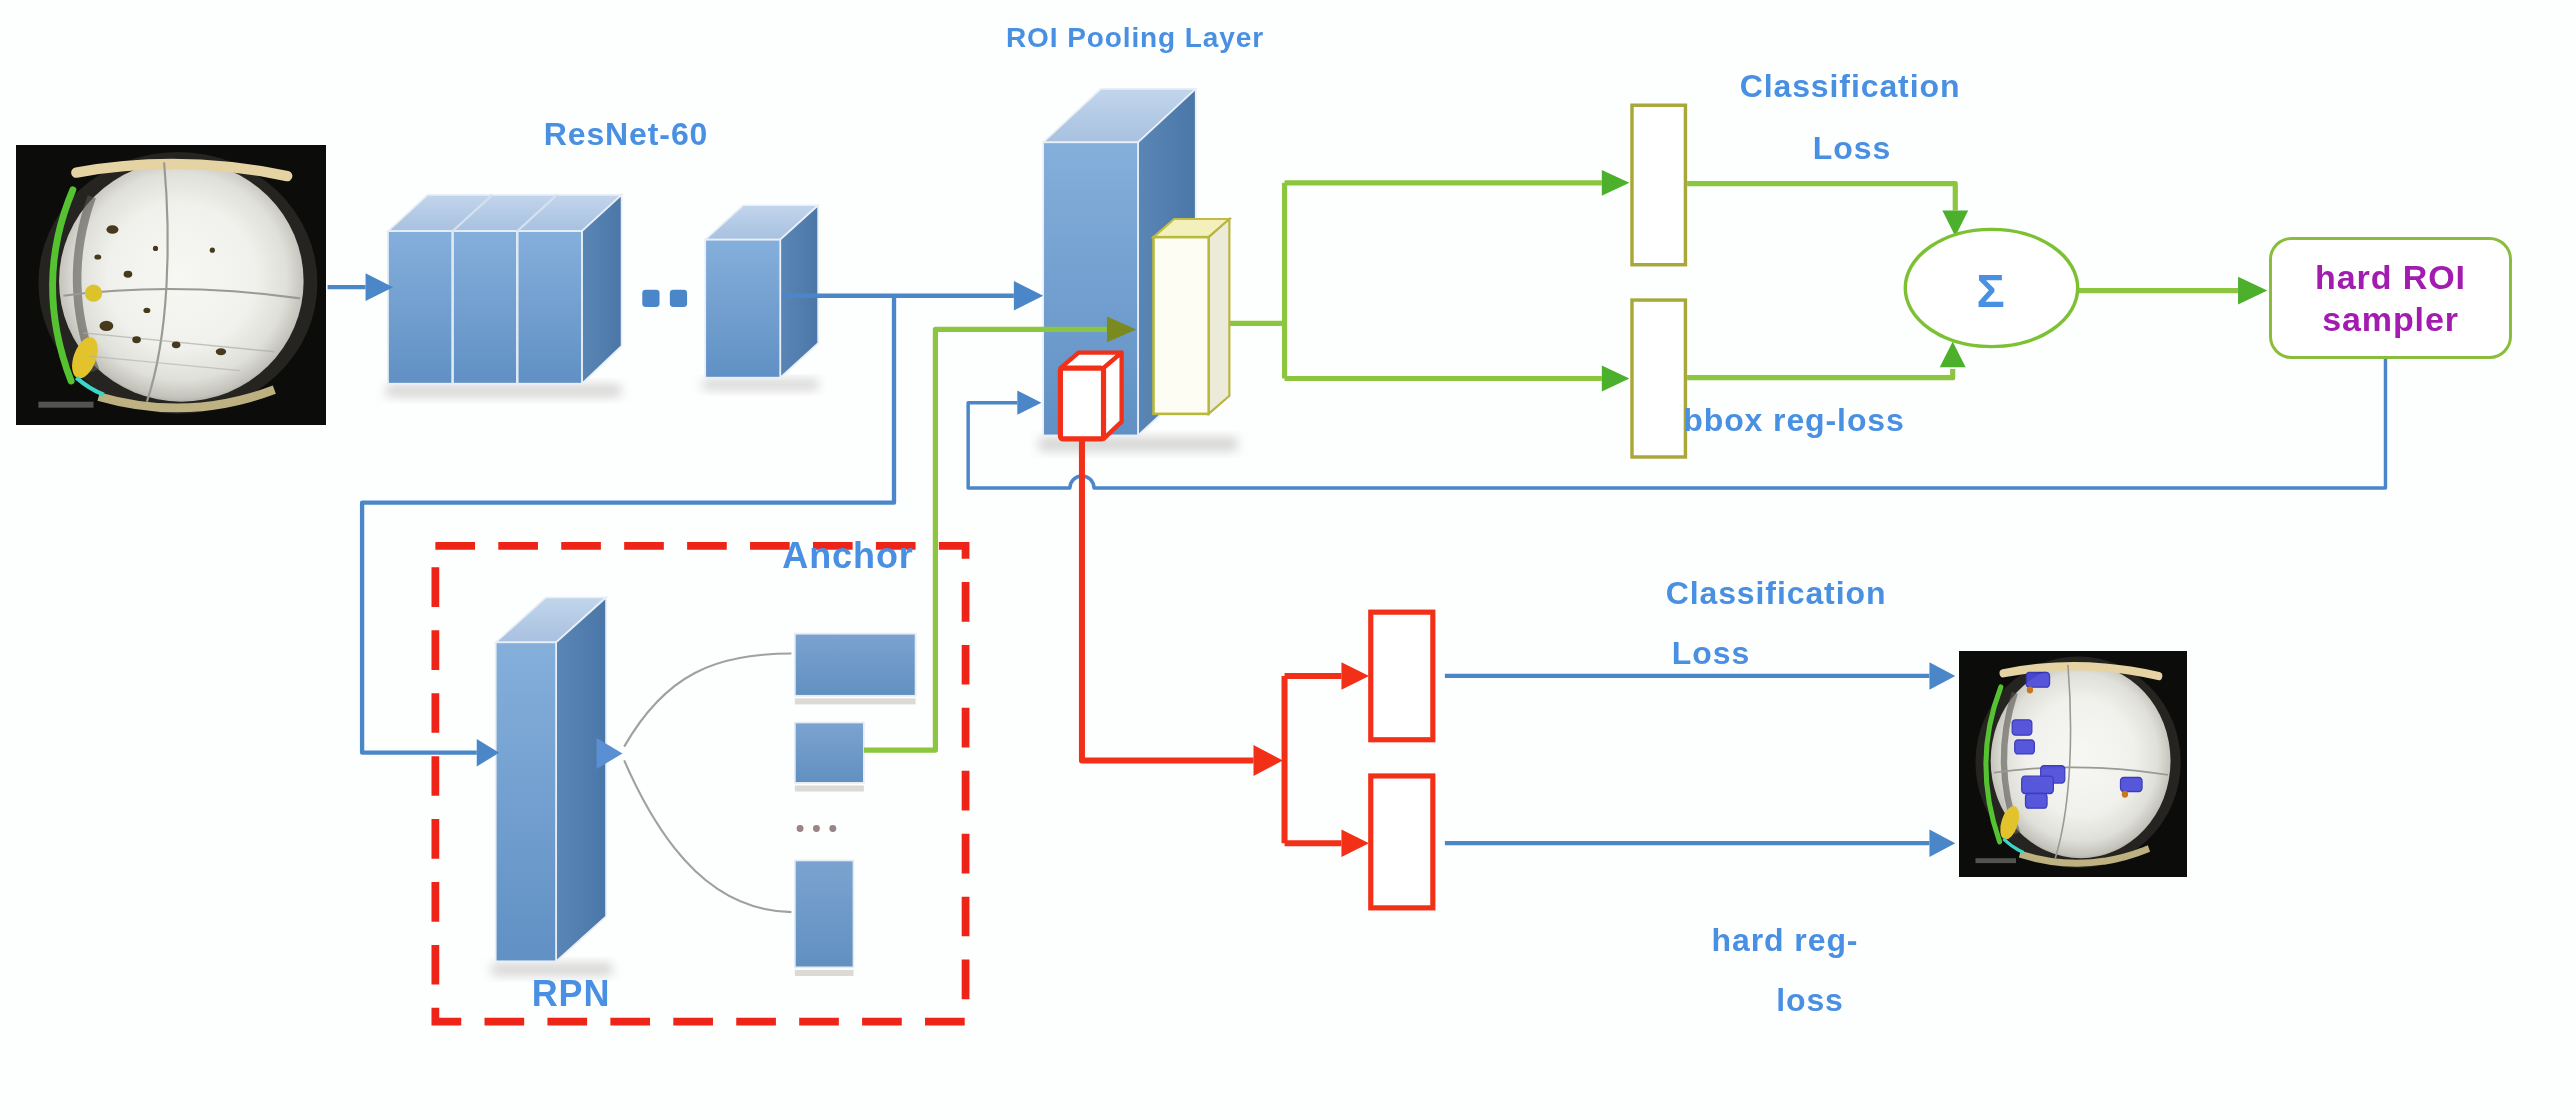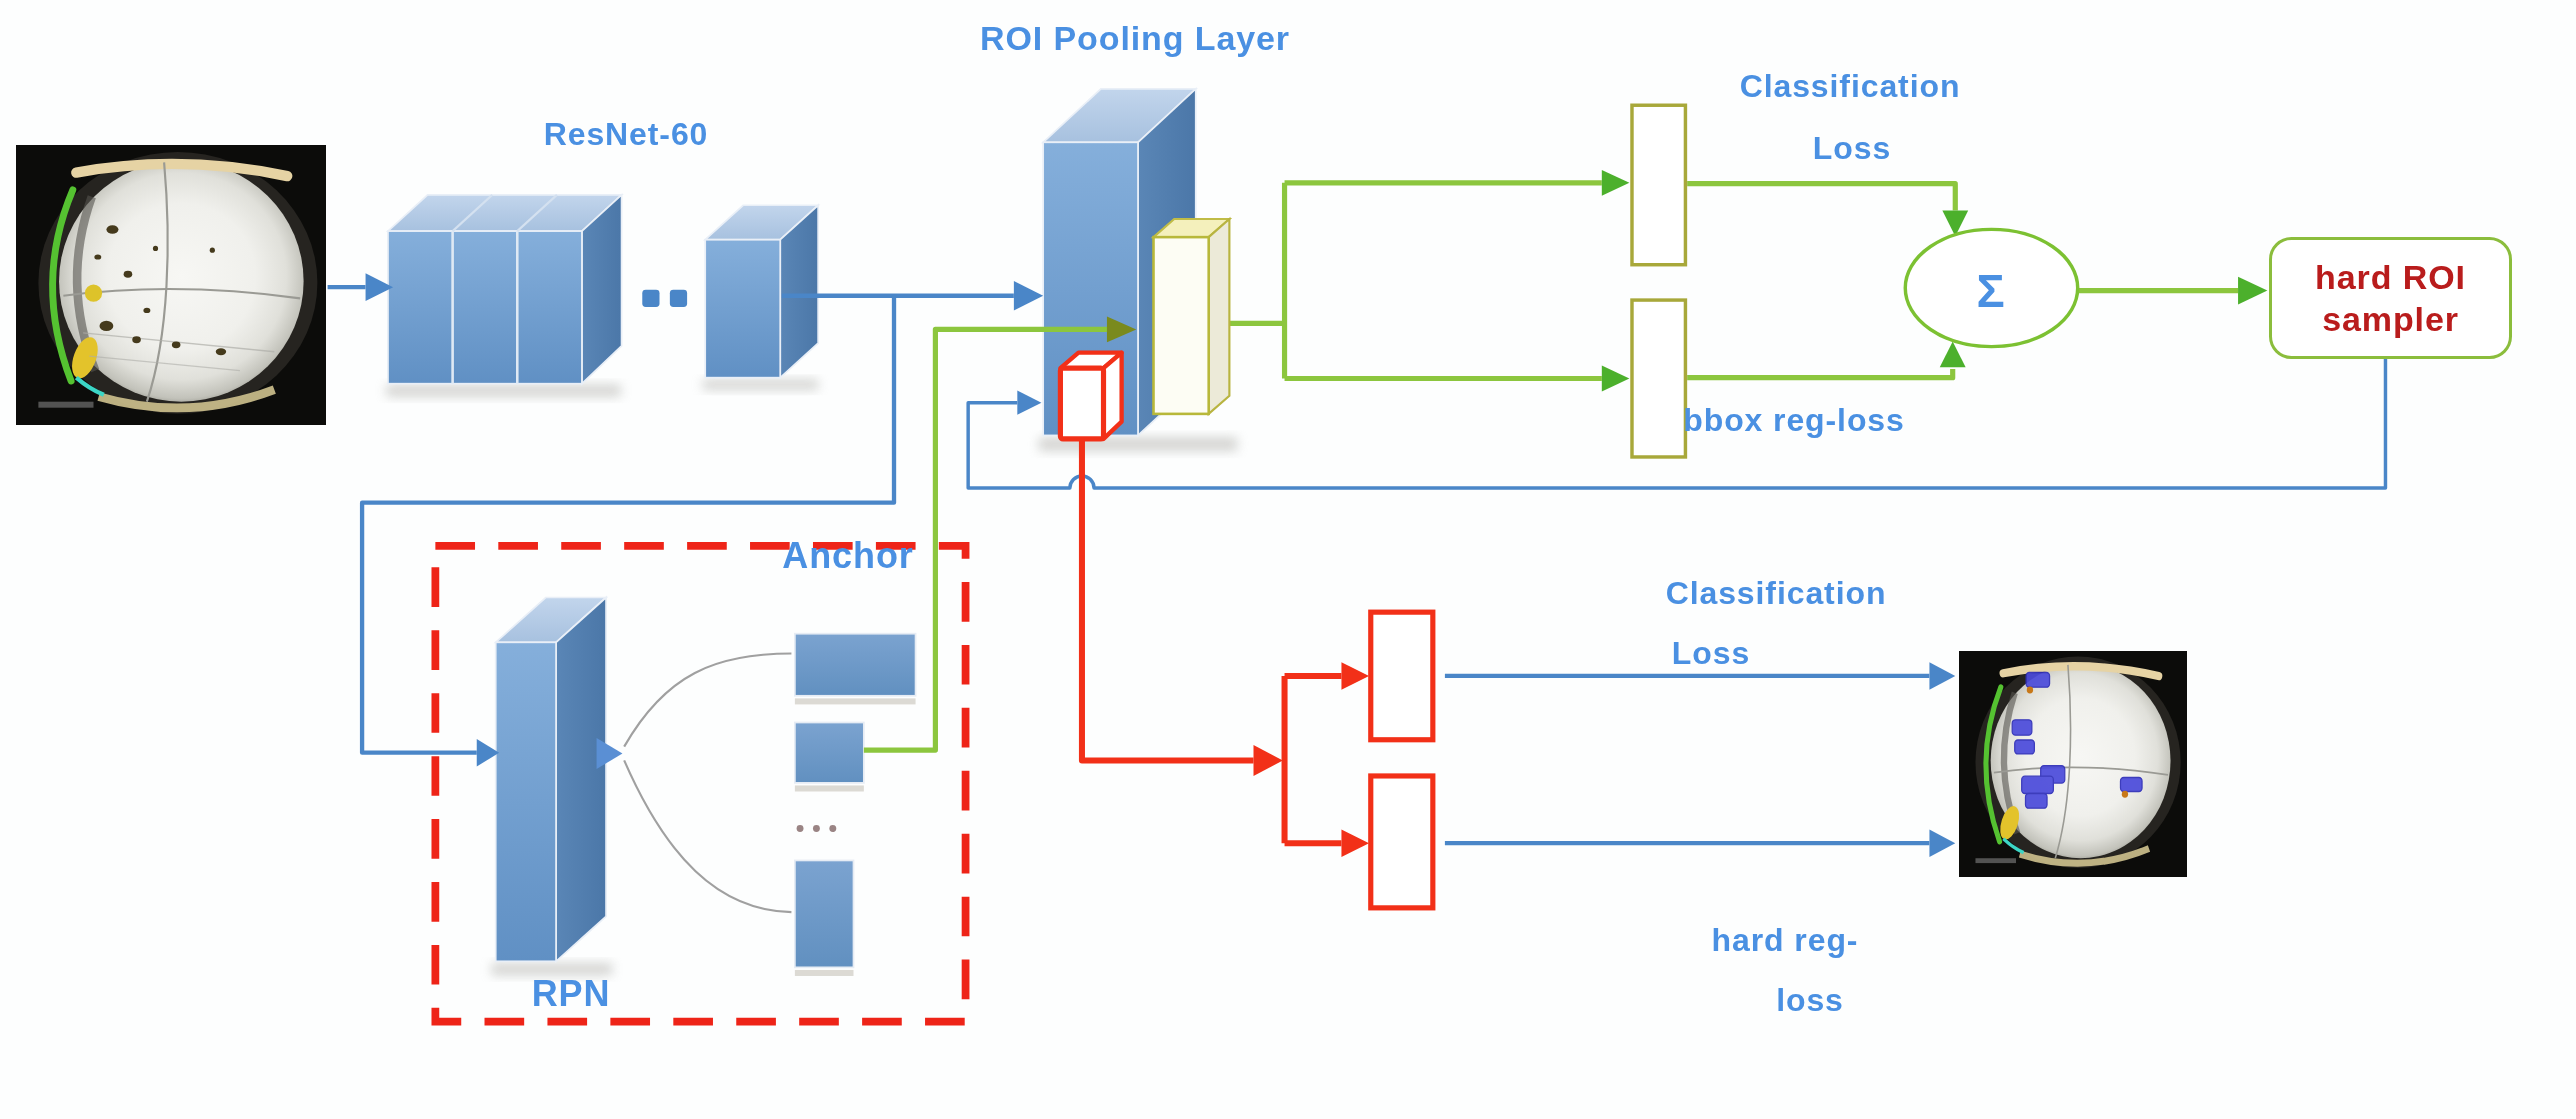--- a/index.html
+++ b/index.html
@@ -1,25 +1,25 @@
 <!DOCTYPE html>
 <html style="font-size:14px"><head>
 <meta charset="utf-8">
 <style>
   html,body{margin:0;padding:0;background:#ffffff;}
   body{width:2576px;height:1120px;overflow:hidden;font-family:"Liberation Sans",sans-serif;}
   .canvas{position:relative;width:2576px;height:1120px;background:#fdfefe;}
   svg.layer{position:absolute;left:0;top:0;}
   .lbl{position:absolute;transform:translate(-50%,-50%);color:#4a90e2;font-weight:700;
        white-space:nowrap;letter-spacing:0.9px;text-align:center;}
-  .s54{font-size:47px}.s48{font-size:34px}.s44{font-size:32px}.s42{font-size:36px}
+  .s54{font-size:47px}.s48{font-size:28px}.s44{font-size:32px}.s42{font-size:36px}
   .photo{position:absolute;background:#000;}
   .sampler{position:absolute;left:2269px;top:237px;width:237px;height:116px;border:3.4px solid #8bbd3c;
        border-radius:22.4px;background:#fff;display:flex;flex-direction:column;align-items:center;
-       justify-content:center;color:#b91c1c;font-weight:700;font-size:34px;line-height:1.25;letter-spacing:0.9px;}
+       justify-content:center;color:#a21caf;font-weight:700;font-size:34px;line-height:1.25;letter-spacing:0.9px;}
 </style>
 </head>
 <body>
 
 <div class="canvas">
 
   <svg class="layer" width="2576" height="1120" viewBox="0 0 2988 1299">
     <defs>
       <linearGradient id="gf" x1="0" y1="0" x2="0" y2="1">
         <stop offset="0" stop-color="#85afdb"></stop>

